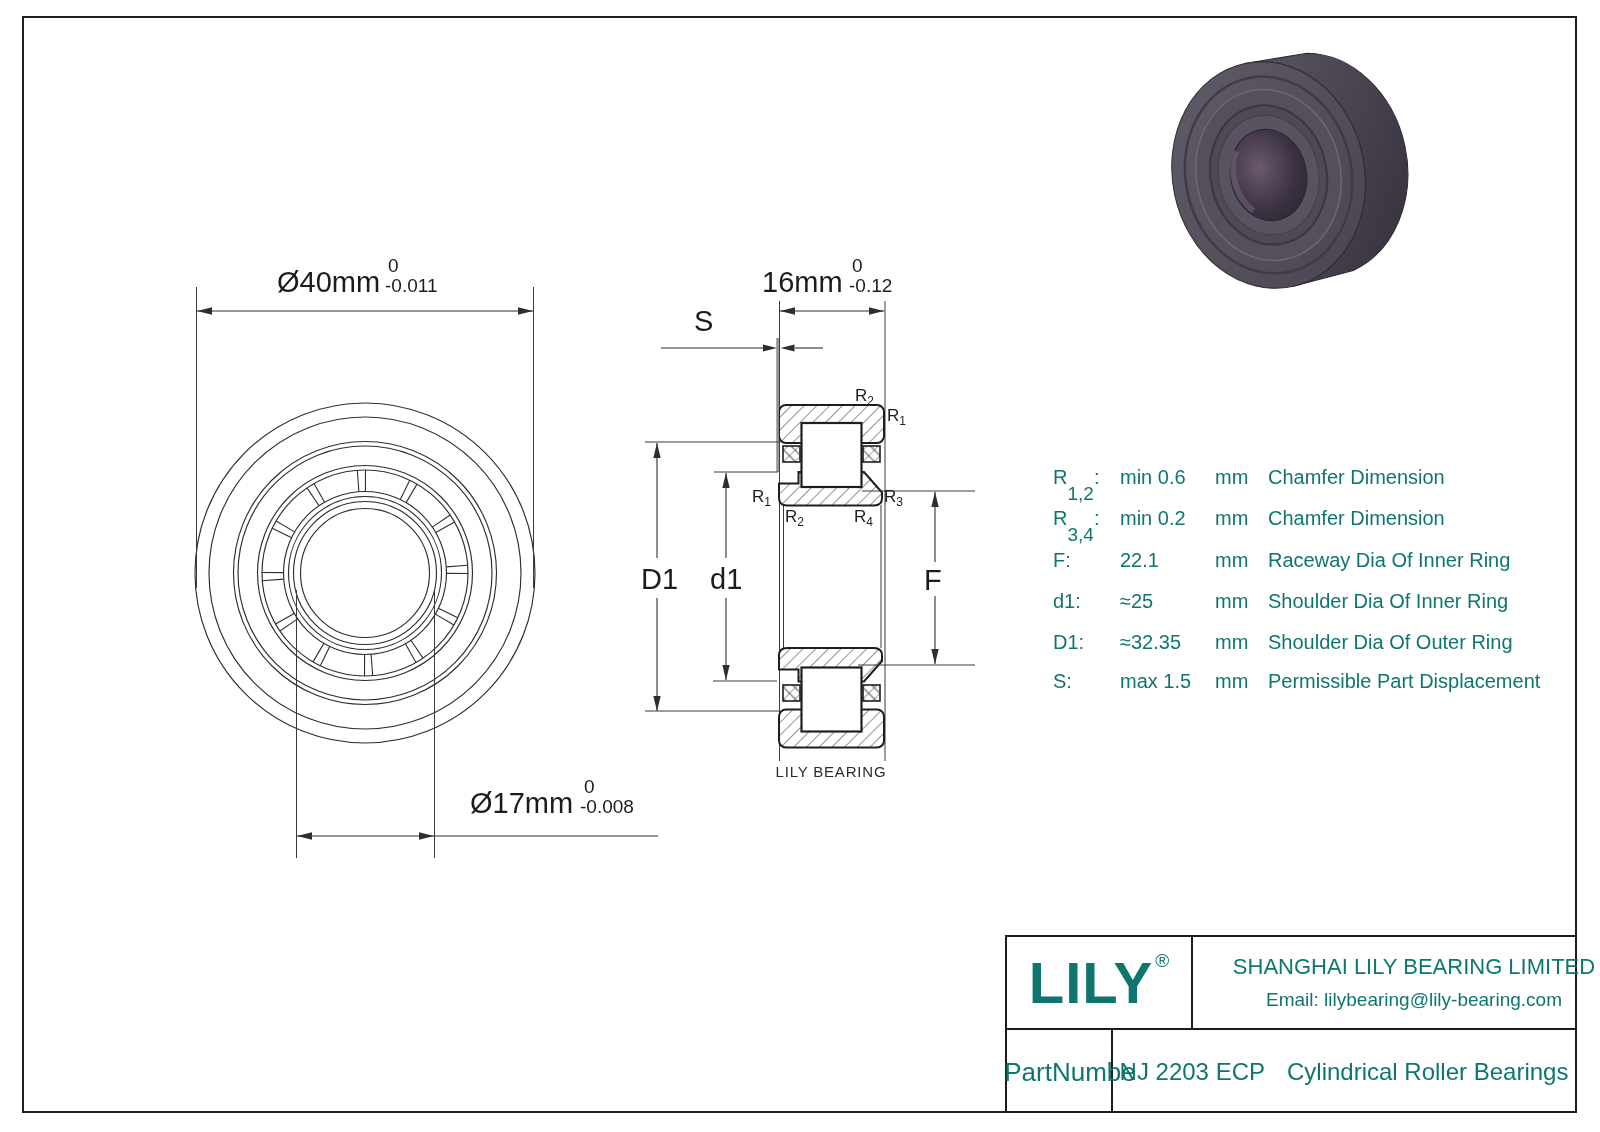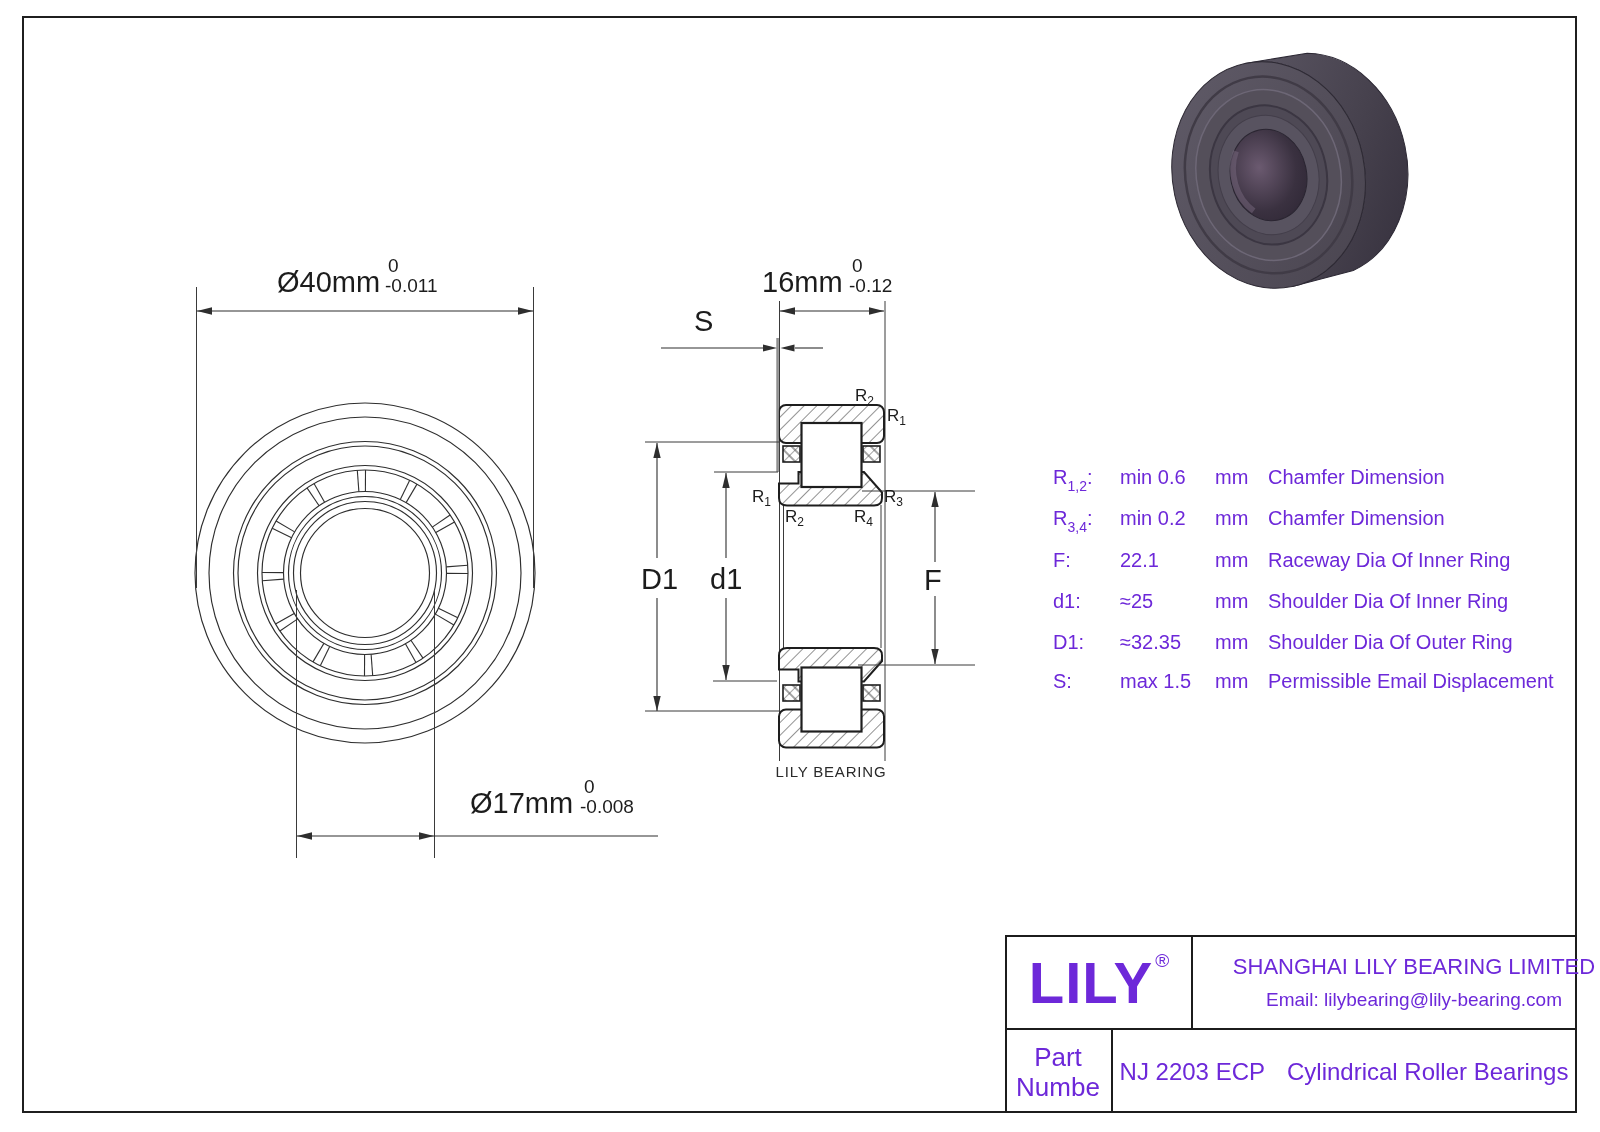--- a/index.html
+++ b/index.html
@@ -1,17 +1,17 @@
 <!DOCTYPE html>
 <html><head>
 <meta charset="utf-8">
 <style>
   html,body{margin:0;padding:0;background:#fff;}
   .page{position:relative;width:1600px;height:1132px;background:#fff;overflow:hidden;
-        font-family:"Liberation Sans","DejaVu Sans",sans-serif;color:#6d28d9;}
+        font-family:"Liberation Sans","DejaVu Sans",sans-serif;color:#0f766e;}
   .frame{position:absolute;left:22px;top:16px;width:1555px;height:1097px;
          border:2px solid #1f1f1f;box-sizing:border-box;}
   svg text{font-family:"Liberation Sans","DejaVu Sans",sans-serif;fill:#1c1c1c;}
   .t-big{font-size:29px;}
   .t-tol{font-size:19px;}
   .t-lab{font-size:29px;}
   .t-r{font-size:17px;}
   .t-cap{font-size:15px;letter-spacing:.8px;fill:#2a2a2a;}
   .circ{fill:none;stroke:#2e2e2e;stroke-width:1.15;}
   .ext{stroke:#3a3a3a;stroke-width:1;fill:none;}
@@ -19,40 +19,40 @@
   .arrow{fill:#2e2e2e;stroke:none;}
   .outline{stroke:#1e1e1e;stroke-width:2;fill:url(#hatch);}
   .roller{fill:#ffffff;stroke:#1e1e1e;stroke-width:2.2;}
   .cage{fill:url(#xhatch);stroke:#1e1e1e;stroke-width:1.6;}
   #cage-bars line{stroke:#2f2f2f;stroke-width:1.1;}
 
   
   .spec{position:absolute;left:1040px;top:455px;width:540px;height:250px;}
   .spec-row{position:absolute;left:0;width:540px;height:26px;font-size:20px;}
   .spec-row .lab{position:absolute;left:13px;top:0;}
-  .spec-row .lab sub{font-size:14px;position:relative;top:2px;}
+  .spec-row .lab sub{font-size:19px;position:relative;top:11px;}
   .spec-row .val{position:absolute;left:80px;top:0;}
   .spec-row .unit{position:absolute;left:175px;top:0;}
   .spec-row .desc{position:absolute;left:228px;top:0;white-space:nowrap;}
 
   
   .tb-outer{position:absolute;left:1005px;top:935px;width:572px;height:178px;
             border:2px solid #1c1c1c;box-sizing:border-box;background:#fff;}
   .tb-line{position:absolute;background:#1c1c1c;}
   .logo-cell{position:absolute;left:1005px;top:937px;width:186px;height:91px;
              display:flex;align-items:center;justify-content:center;}
   .logo-text{font-size:58px;font-weight:bold;letter-spacing:1px;line-height:1;}
   .logo-reg{font-size:19px;font-weight:normal;position:relative;top:-22px;left:2px;}
   .company-cell{position:absolute;left:1193px;top:937px;width:442px;height:91px;
                 display:flex;flex-direction:column;align-items:center;justify-content:center;gap:9px;}
   .company-name{font-size:22px;}
   .company-email{font-size:19px;}
   .part-label-cell{position:absolute;left:1007px;top:1032px;width:102px;height:79px;
-                   display:flex;flex-direction:column;align-items:center;justify-content:center;
-                   font-size:26px;line-height:30px;}
+                   display:flex;flex-direction:row;align-items:center;justify-content:center;
+                   font-size:26px;line-height:30px;padding-left:12px;}
   .part-name-cell{position:absolute;left:1113px;top:1032px;width:462px;height:79px;
                   display:flex;align-items:center;justify-content:center;gap:22px;
                   font-size:24px;white-space:nowrap;}
 </style>
 </head>
 <body>
 
 <div class="page">
   <div class="frame"></div>
 
@@ -266,21 +266,21 @@
     <div class="spec-row" style="top:176px">
       <span class="lab"><span>D1</span><sub></sub><span>:</span></span>
       <span class="val">≈32.35</span>
       <span class="unit">mm</span>
       <span class="desc">Shoulder Dia Of Outer Ring</span>
     </div>
     <div class="spec-row" style="top:215px">
       <span class="lab"><span>S</span><sub></sub><span>:</span></span>
       <span class="val">max 1.5</span>
       <span class="unit">mm</span>
-      <span class="desc">Permissible Email Displacement</span>
+      <span class="desc">Permissible Part Displacement</span>
     </div>
   </div>
 
   <div class="tb-outer"></div>
   <div class="tb-line" style="left:1005px;top:1028px;width:572px;height:2px"></div>
   <div class="tb-line" style="left:1191px;top:935px;width:2px;height:95px"></div>
   <div class="tb-line" style="left:1111px;top:1030px;width:2px;height:83px"></div>
 
   <div class="logo-cell">
     <span class="logo-text">LILY</span>

